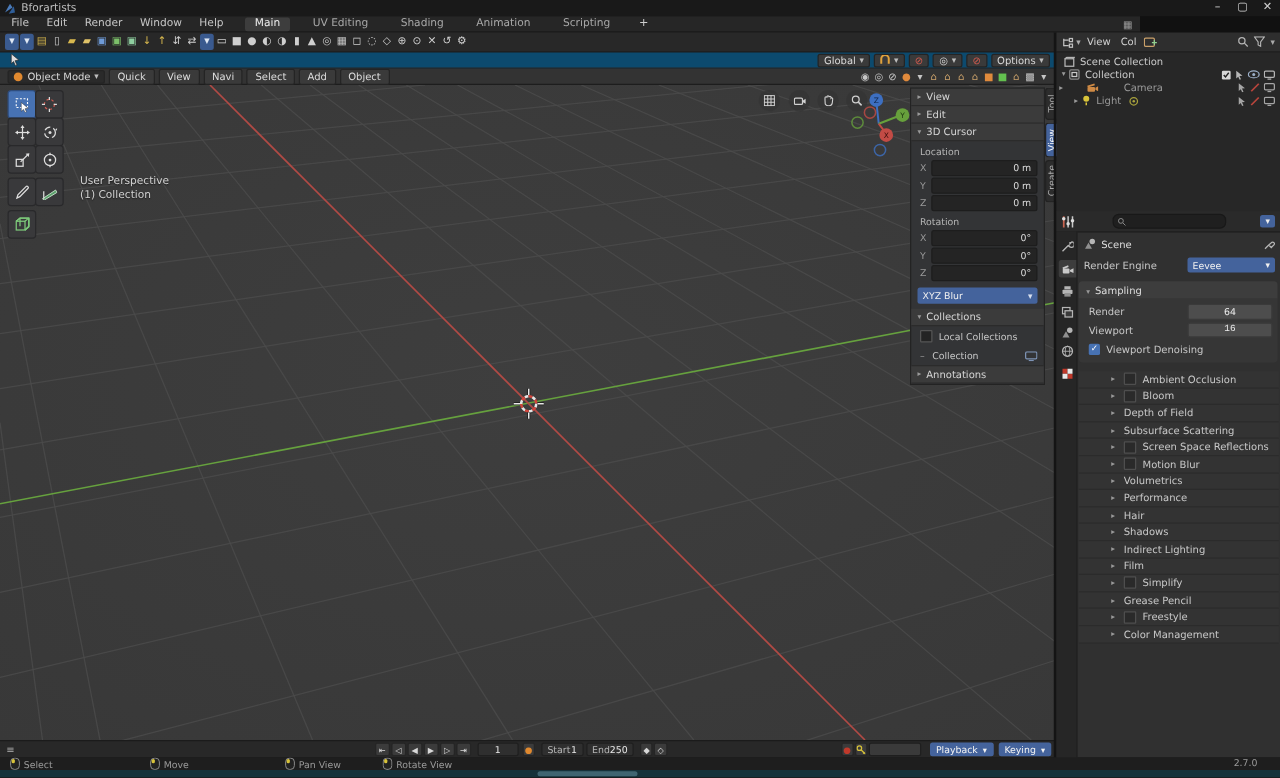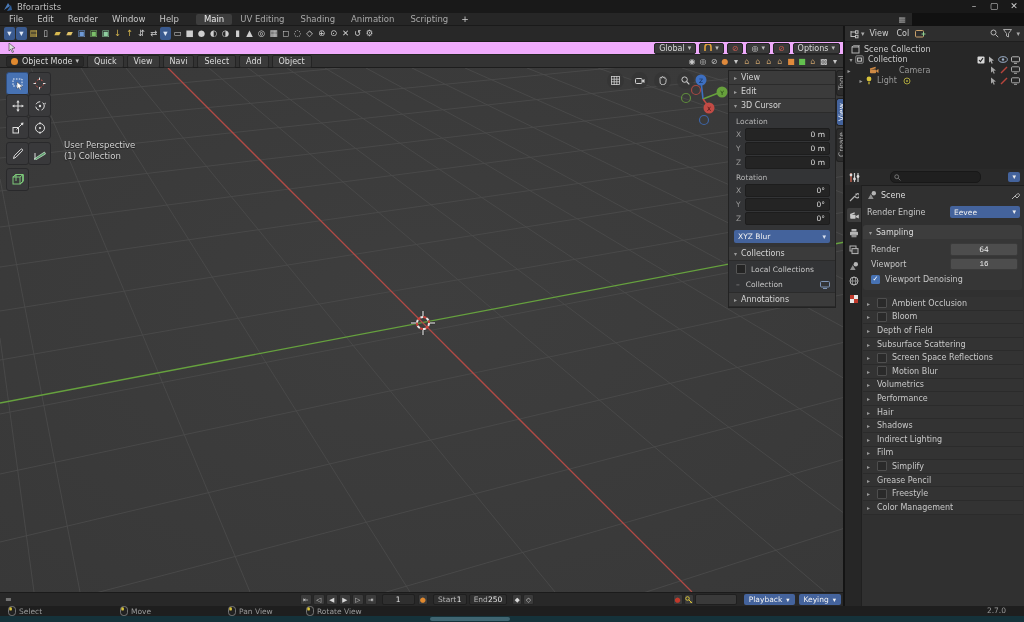--- a/index.html
+++ b/index.html
@@ -11,38 +11,38 @@
   svg{display:block;}
 
   
   #titlebar{left:0;top:0;width:1024px;height:13px;background:#191919;display:flex;align-items:center;}
   #titlebar .title{color:#bdbdbd;font-size:8.5px;margin-left:4px;}
   .winbtn{width:20px;height:13px;color:#cfcfcf;font-size:9px;line-height:13px;text-align:center;}
 
   
   #menubar{left:0;top:13px;width:912px;height:13px;background:#262626;display:flex;align-items:center;border-bottom:1px solid #1a1a1a;box-sizing:border-box;}
   .menu-item{padding:0 7px;color:#c6c6c6;font-size:8.5px;line-height:12px;}
-  .ws-tab{padding:0 8px;color:#a8a8a8;font-size:8.5px;line-height:11px;border-radius:2px;margin-right:0;}
+  .ws-tab{padding:0 8px;color:#a8a8a8;font-size:8.5px;line-height:11px;border-radius:2px;margin-right:10px;}
   .ws-tab.active{background:#3d3d3d;color:#ececec;}
   #ws-add{color:#cfcfcf;padding:0 5px;}
   #layout-icon{margin-left:auto;margin-right:6px;color:#9a9a9a;font-size:8px;}
 
   
   #toolbar{left:0;top:26px;width:845px;height:16px;background:#282828;display:flex;align-items:center;border-bottom:1px solid #1c1c1c;box-sizing:border-box;padding-left:4px;}
   .tbicon{width:11px;height:13px;line-height:13px;text-align:center;font-size:8.5px;margin-right:1px;border-radius:2px;}
   .tbicon.blue{background:#3a5a8f;color:#dfe8f5;}
   .tbicon.blue2{color:#6f9bd8;}
   .tbicon.gold{color:#d8b84e;}
   .tbicon.gold2{color:#e0c268;}
   .tbicon.green{color:#7cc06a;}
   .tbicon.teal{color:#8fcfa0;}
   .tbicon.light{color:#cfcfcf;}
 
   
-  #headerA{left:0;top:42px;width:845px;height:13px;background:#f0abfc;border-bottom:1px solid #262626;box-sizing:border-box;display:flex;align-items:center;}
+  #headerA{left:0;top:42px;width:845px;height:13px;background:#0c4a6e;border-bottom:1px solid #262626;box-sizing:border-box;display:flex;align-items:center;}
   #headerB{left:0;top:55px;width:845px;height:13px;background:#333333;border-bottom:1px solid #1d1d1d;box-sizing:border-box;display:flex;align-items:center;}
   .hbtn{background:#3a3a3a;border:1px solid #242424;border-radius:2px;color:#d8d8d8;font-size:8px;line-height:9px;padding:0 4px;margin-right:3px;display:flex;align-items:center;height:11px;box-sizing:border-box;}
   .hbtn .carr{font-size:7px;color:#bdbdbd;margin-left:3px;}
   #mode-btn{background:#2a2a2a;margin-left:6px;}
   #mode-btn .dot{width:7px;height:7px;border-radius:50%;background:#e0892f;margin-right:4px;}
   .vmenu{padding:0 6px;height:11px;line-height:11px;background:#3a3a3a;border:1px solid #242424;border-radius:2px;margin-right:3px;color:#dcdcdc;font-size:8px;}
   .clusticon{width:10px;height:11px;line-height:11px;text-align:center;font-size:8px;margin-right:1px;}
   .clusticon.orange{color:#e08a3c;}
   .clusticon.green{color:#63c04f;}
   .clusticon.tan{color:#c9a06a;}
@@ -97,21 +97,21 @@
   #prop-search{width:86px;height:10px;background:#1f1f1f;border:1px solid #181818;border-radius:5px;margin-left:30px;display:flex;align-items:center;padding-left:3px;}
   #prop-tabstrip{position:absolute;left:0;top:16px;width:17px;height:421px;background:#262626;border-right:1px solid #202020;box-sizing:border-box;}
   .ptab{position:absolute;left:2px;width:14px;height:14px;border-radius:2px 0 0 2px;display:flex;align-items:center;justify-content:center;}
   .ptab.active{background:#3d3d3d;}
   #prop-content{position:absolute;left:17px;top:16px;width:162px;height:421px;}
   .prow{display:flex;align-items:center;font-size:8px;color:#c6c6c6;}
   .pfield{background:#4d4d4d;border:1px solid #3a3a3a;border-radius:2px;color:#ececec;text-align:center;font-size:7.5px;padding:1px 0;}
   .pdrop{background:#44639c;border-radius:2px;color:#f0f0f0;font-size:7.5px;display:flex;align-items:center;padding:1.5px 4px;}
   .pcheck{width:9px;height:9px;background:#4772b3;border-radius:1.5px;color:#fff;font-size:7px;line-height:9px;text-align:center;margin-right:5px;}
   #prop-sections{position:absolute;left:1px;top:112px;width:160px;}
-  .sec-row{display:flex;align-items:center;height:12.6px;border-bottom:1px solid #2b2b2b;background:#333333;color:#c8c8c8;font-size:8px;}
+  .sec-row{display:flex;align-items:center;height:12.6px;border-bottom:1px solid #2b2b2b;background:#333333;color:#c8c8c8;font-size:8px;padding-left:22px;}
   .sec-row .tri{width:10px;margin-left:4px;color:#999;font-size:6px;}
   .sec-row .tri::before{content:"▸";}
   .seccb{width:8px;height:8px;background:#2a2a2a;border:1px solid #4e4e4e;border-radius:1px;margin-right:5px;}
 
   
   #statusbar{left:0;top:606px;width:1024px;height:10px;background:#1e1e1e;display:flex;align-items:center;font-size:7.5px;color:#9a9a9a;}
   .hint{display:flex;align-items:center;gap:3px;position:absolute;top:0;height:10px;}
   #version{position:absolute;right:18px;top:0;line-height:10px;color:#9a9a9a;}
   #bottomstrip{left:0;top:616px;width:1024px;height:6px;background:#15323a;}
   #bottomstrip .handle{position:absolute;left:430px;top:1px;width:80px;height:4px;background:#3f6571;border-radius:2px;}

